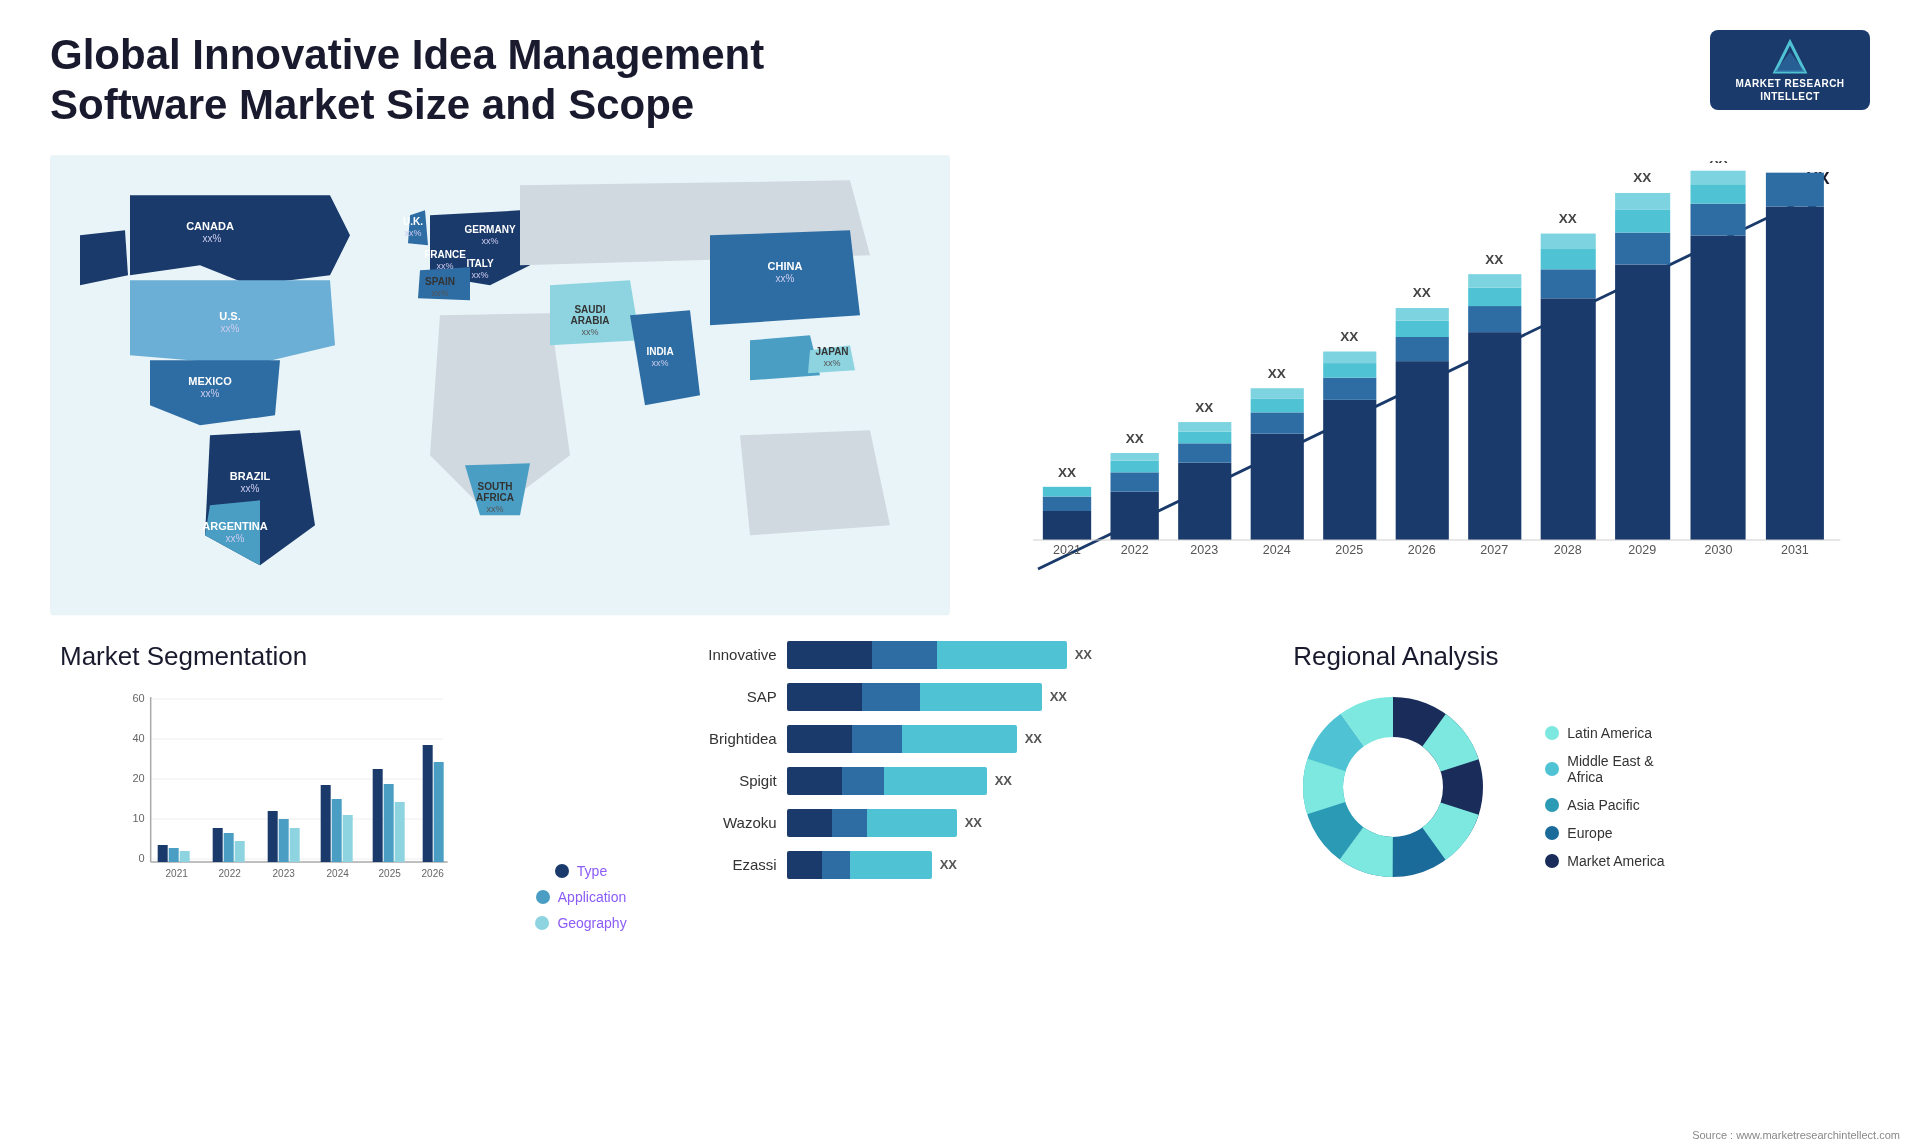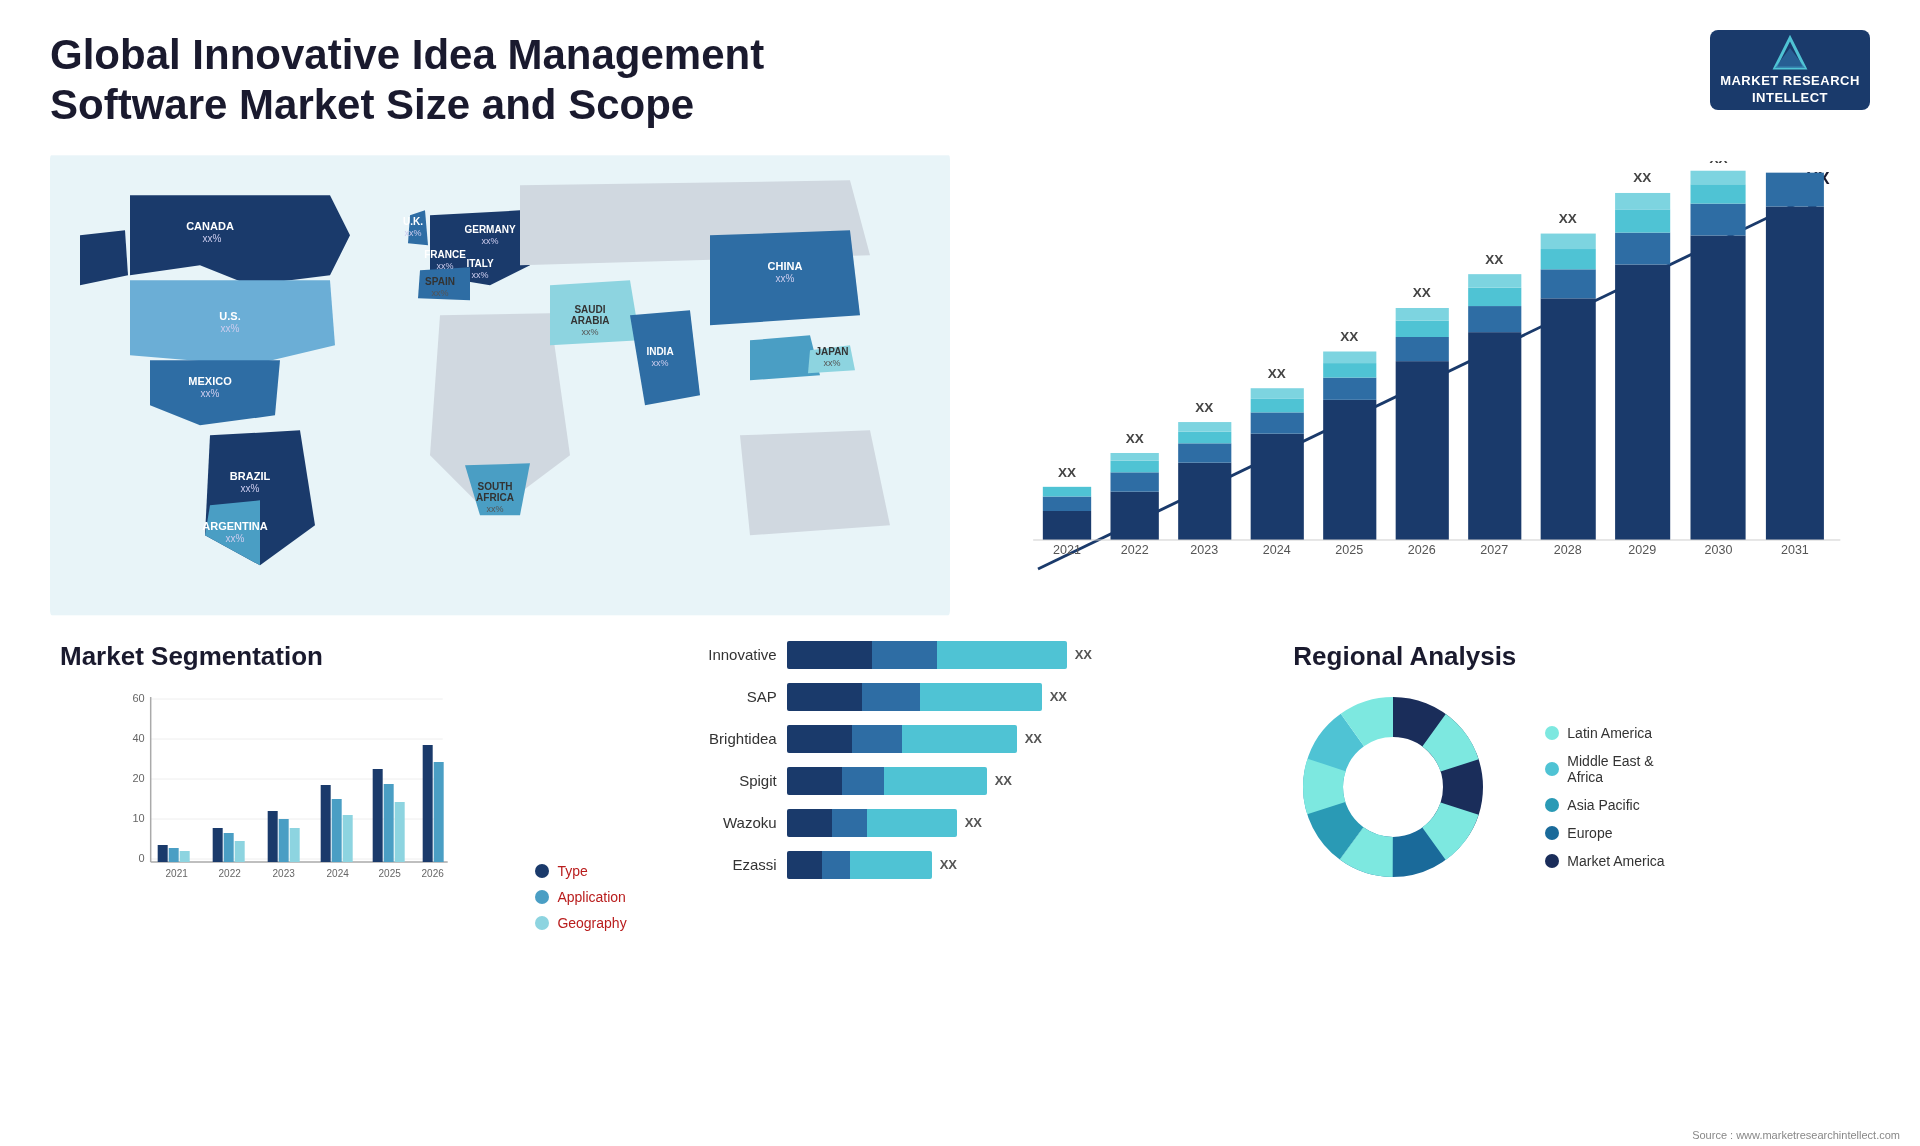--- a/index.html
+++ b/index.html
@@ -49,21 +49,21 @@
       display: flex;
       flex-direction: column;
       align-items: center;
       justify-content: center;
       padding: 8px;
     }
 
     .logo-text-lines {
       text-align: center;
       color: #fff;
-      font-size: 13px;
+      font-size: 10px;
       font-weight: 700;
       letter-spacing: 0.5px;
       line-height: 1.3;
     }
 
     
     .map-section {
       background: #fff;
       border-radius: 8px;
       position: relative;
@@ -86,21 +86,21 @@
       margin-top: 10px;
     }
 
     
     .segmentation-section {
       padding: 10px;
     }
 
     .section-title {
       font-size: 26px;
-      font-weight: 700;
+      font-weight: 400;
       color: #1a1a2e;
       margin-bottom: 15px;
     }
 
     .seg-chart-area {
       display: flex;
       align-items: flex-end;
     }
 
     .seg-legend {
@@ -109,21 +109,22 @@
       gap: 10px;
       padding-left: 10px;
       justify-content: center;
     }
 
     .legend-item {
       display: flex;
       align-items: center;
       gap: 8px;
       font-size: 14px;
-      color: #b91c1c;
+      color: #8b5cf6;
+      justify-content: center;
     }
 
     .legend-dot {
       width: 14px;
       height: 14px;
       border-radius: 50%;
       flex-shrink: 0;
     }
 
     

